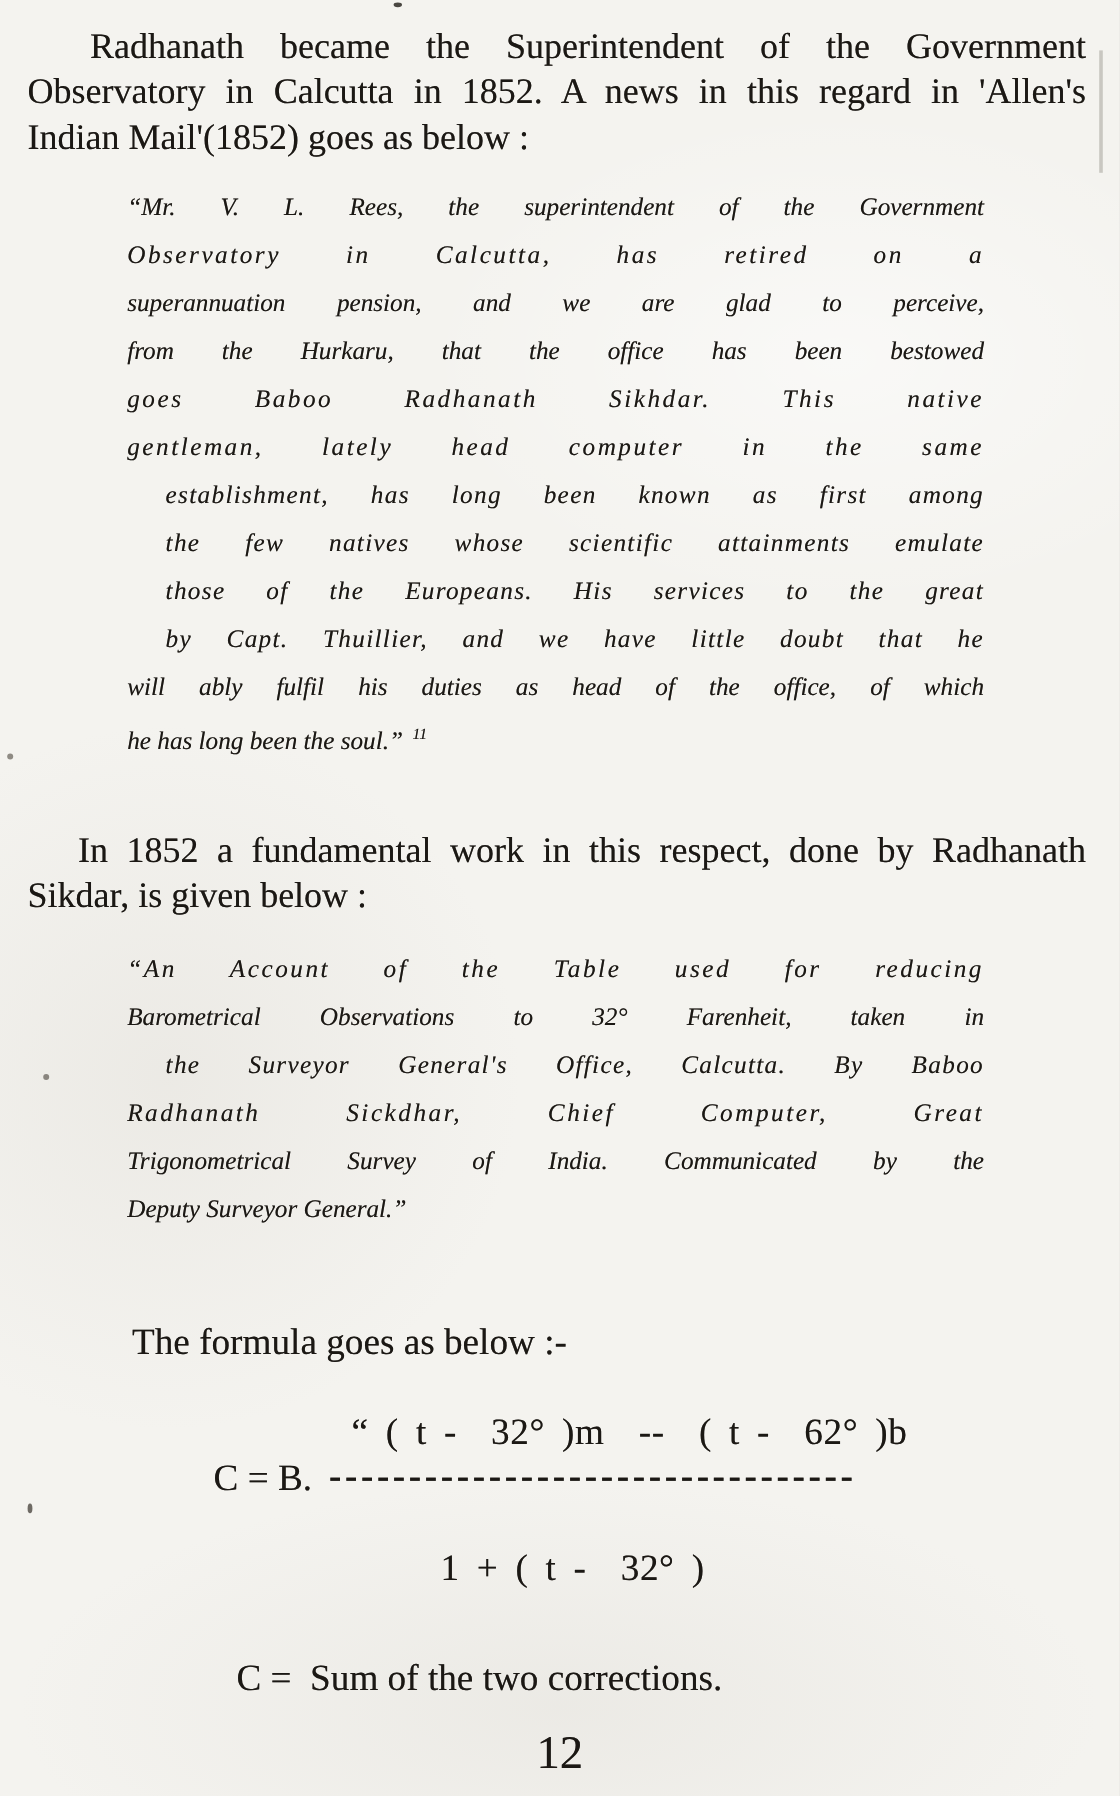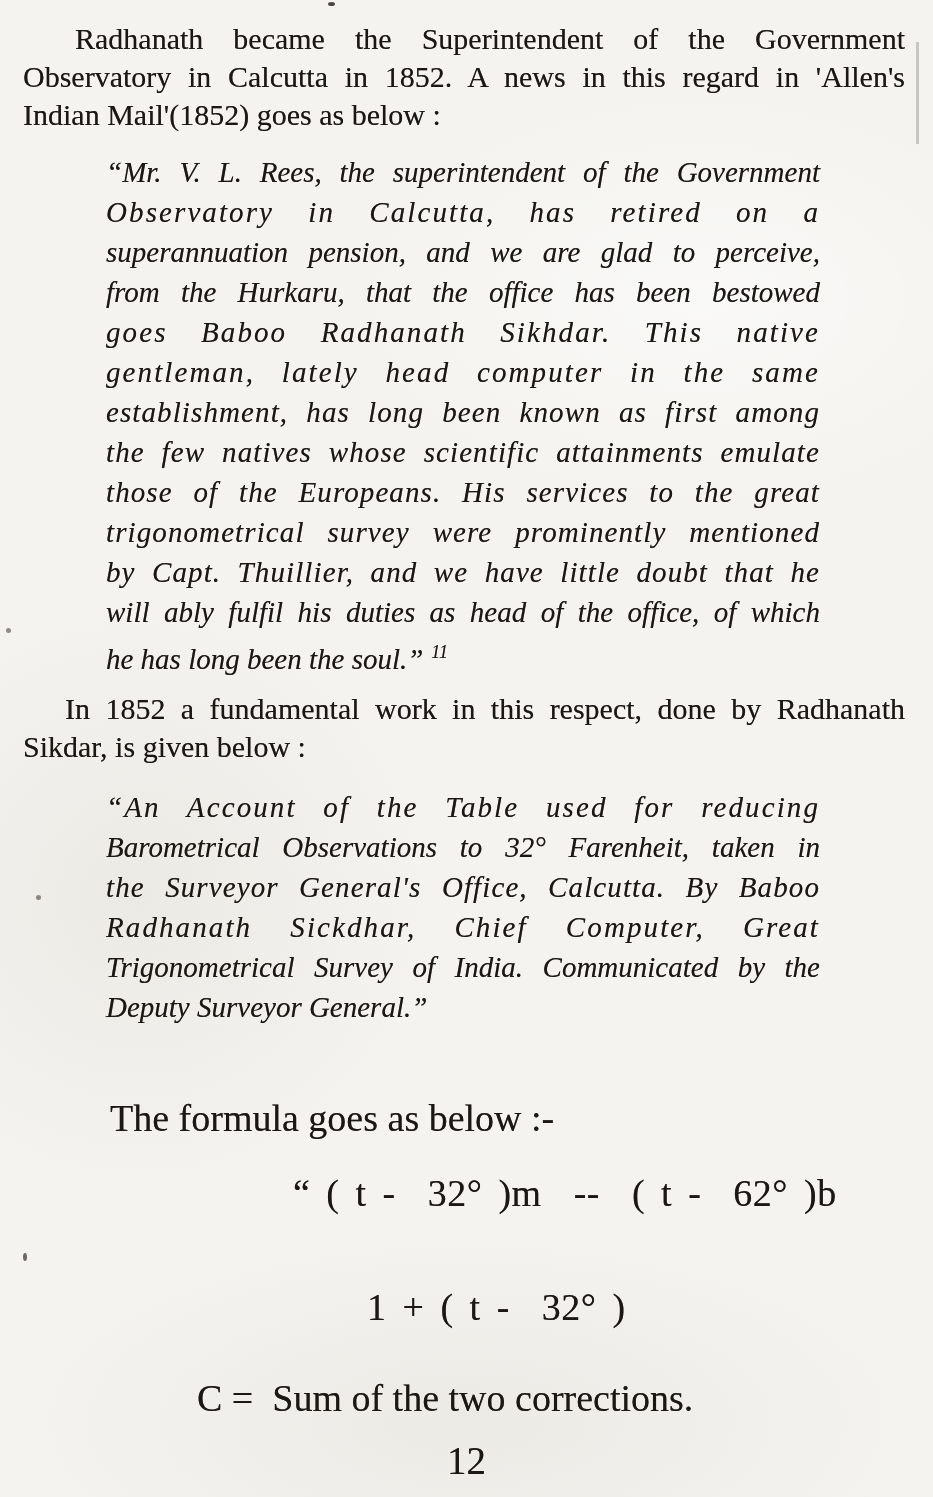--- a/index.html
+++ b/index.html
@@ -15,32 +15,32 @@
     font-family:"Liberation Serif","DejaVu Serif",serif;
     color:#1b1814;
     overflow:hidden;
   }
   .abs { position:absolute; }
   .body-para {
     font-size:30px; line-height:38px;
     text-shadow:0 0 0.5px rgba(25,22,18,0.6);
   }
   .quote-block {
-    font-size:29px; line-height:40px; font-style:italic;
+    font-size:21px; line-height:40px; font-style:italic;
     text-shadow:0 0 0.5px rgba(25,22,18,0.55);
   }
   .jl { text-align:justify; text-align-last:justify; }
   .ll { text-align:left; }
   .ind1 { text-indent:52px; }
   .ind2 { text-indent:42px; }
-  .ls1 { letter-spacing:1.1px; }
+  .ls1 { letter-spacing:1.1px;margin-left:32px; }
   .ls2 { letter-spacing:2.1px; }
   sup.fnref { font-size:0.62em; vertical-align:super; margin-left:8px;margin-top:28px; }
   .formula-txt {
-    font-size:38px; line-height:40px; white-space:pre;
+    font-size:31px; line-height:40px; white-space:pre;
     text-shadow:0 0 0.5px rgba(25,22,18,0.6);
   }
   .num-sp  { word-spacing:6px; letter-spacing:0.5px;margin-top:21px; }
   .bar-dashes {
     font-weight:bold; letter-spacing:3px; margin-left:14px;
     display:inline-block; transform:translateY(-2px);
   }
   .pageno {
     left:0; top:1438; width:933px; text-align:center;
     font-size:39px; text-shadow:0 0 0.5px rgba(25,22,18,0.6);
@@ -63,21 +63,20 @@
   <div class="abs quote-block" style="left:106px; top:152px; width:714px;">
     <div class="jl">“Mr. V. L. Rees, the superintendent of the Government</div>
     <div class="jl ls2">Observatory in Calcutta, has retired on a</div>
     <div class="jl">superannuation pension, and we are glad to perceive,</div>
     <div class="jl">from the Hurkaru, that the office has been bestowed</div>
     <div class="jl ls2">goes Baboo Radhanath Sikhdar. This native</div>
     <div class="jl ls2">gentleman, lately head computer in the same</div>
     <div class="jl ls1">establishment, has long been known as first among</div>
     <div class="jl ls1">the few natives whose scientific attainments emulate</div>
     <div class="jl ls1">those of the Europeans. His services to the great</div>
-    <div class="jl ls1">trigonometrical survey were prominently mentioned</div>
     <div class="jl ls1">by Capt. Thuillier, and we have little doubt that he</div>
     <div class="jl">will ably fulfil his duties as head of the office, of which</div>
     <div class="ll"><span>he has long been the soul.”</span><sup class="fnref">11</sup></div>
   </div>
 
   <div class="abs body-para" style="left:23px; top:690px; width:882px;">
     <div class="jl ind2">In 1852 a fundamental work in this respect, done by Radhanath</div>
     <div class="ll">Sikdar, is given below :</div>
   </div>
 
@@ -87,20 +86,21 @@
     <div class="jl ls1">the Surveyor General's Office, Calcutta.  By Baboo</div>
     <div class="jl ls2">Radhanath Sickdhar, Chief  Computer, Great</div>
     <div class="jl">Trigonometrical Survey of India. Communicated by the</div>
     <div class="ll">Deputy Surveyor General.”</div>
   </div>
 
   <div class="abs formula-txt" style="left:110px; top:1098px;">The formula goes as below :-</div>
 
   <div class="abs formula-txt num-sp" style="left:293px; top:1152px;">“ ( t -  32° )m  --  ( t -  62° )b</div>
 
+  <div class="abs formula-txt" style="left:178px; top:1212px;"><span>C = B.</span><span class="bar-dashes">---------------------------------</span></div>
 
   <div class="abs formula-txt num-sp" style="left:367px; top:1266px;">1 + ( t -  32° )</div>
 
   <div class="abs formula-txt" style="left:197px; top:1378px;">C =  Sum of the two corrections.</div>
 
   <div class="abs pageno" style="top:1438px;">12</div>
 
   <div class="edge-line" style="left:916px; top:42px; width:3px; height:102px;"></div>
   <div class="speck" style="left:328px; top:2px;  width:7px; height:4px; background:#4a4742;"></div>
   <div class="speck" style="left:36px;  top:895px; width:5px; height:5px; background:#8a867f;"></div>

